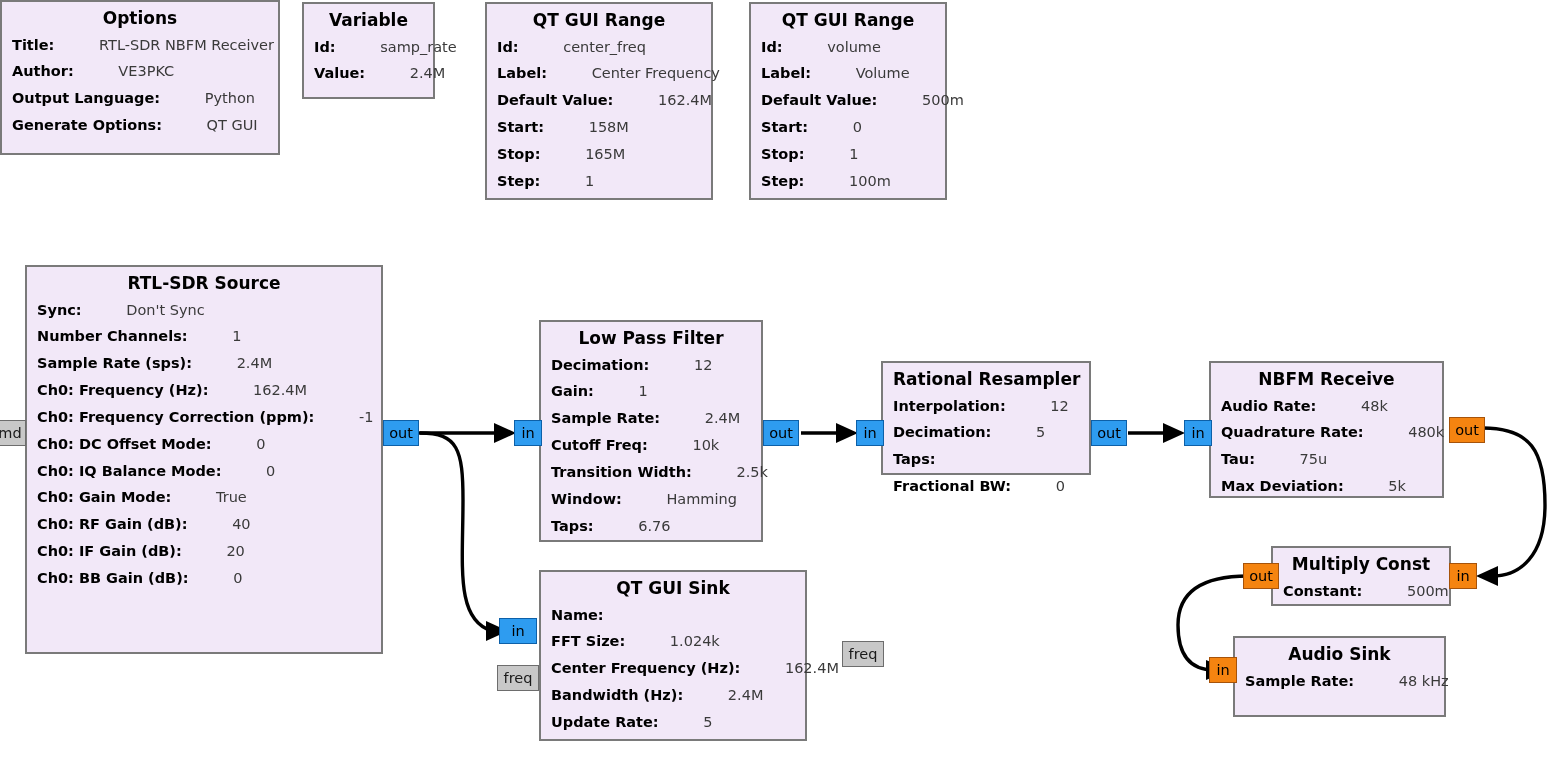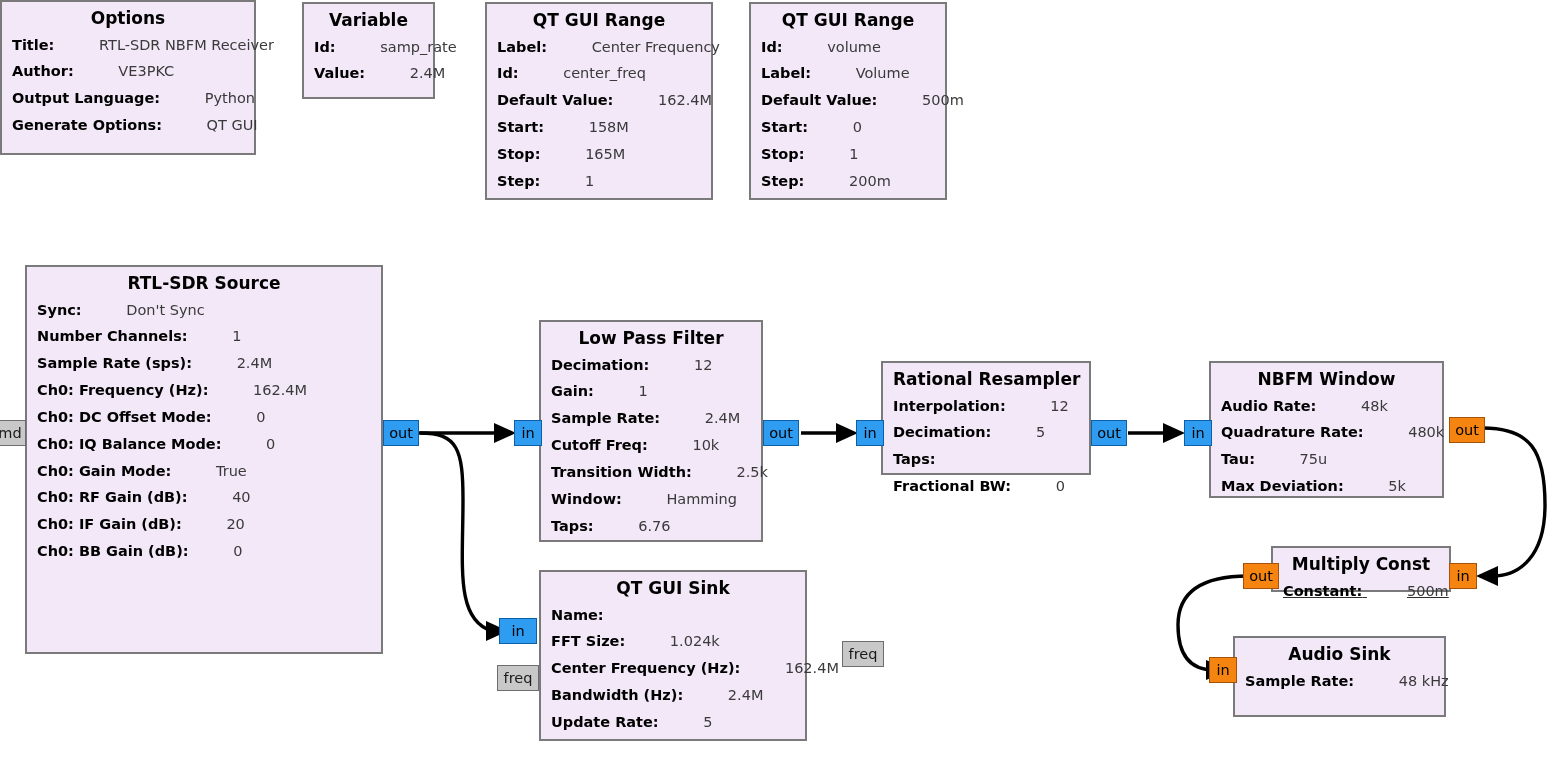--- a/index.html
+++ b/index.html
@@ -113,21 +113,21 @@
     <line x1="1128" y1="433" x2="1165" y2="433"></line>
     <polygon points="1163,423 1185,433 1163,443" fill="#000000" stroke="none"></polygon>
 
     <path d="M 1483 428 C 1530 428 1545 450 1545 505 C 1545 556 1520 576 1492 576"></path>
     <polygon points="1498,566 1476,576 1498,586" fill="#000000" stroke="none"></polygon>
 
     <path d="M 1248 576 C 1205 576 1178 590 1178 625 C 1178 655 1190 670 1214 670"></path>
     <polygon points="1206,660 1230,670 1206,680" fill="#000000" stroke="none"></polygon>
   </svg>
 
-  <div class="block" style="left:0px; top:0px; width:256px; height:155px;">
+  <div class="block" style="left:0px; top:0px; width:280px; height:155px;">
     <div class="block-title">Options</div>
     <div class="param">
       <span class="k">Title:</span>
       <span class="v">RTL-SDR NBFM Receiver</span>
     </div>
     <div class="param">
       <span class="k">Author:</span>
       <span class="v">VE3PKC</span>
     </div>
     <div class="param">
@@ -148,28 +148,28 @@
     </div>
     <div class="param">
       <span class="k">Value:</span>
       <span class="v">2.4M</span>
     </div>
   </div>
 
   <div class="block" style="left:485px; top:2px; width:228px; height:198px;">
     <div class="block-title">QT GUI Range</div>
     <div class="param">
+      <span class="k">Id:</span>
+      <span class="v">center_freq</span>
+    </div>
+    <div class="param">
       <span class="k">Label:</span>
       <span class="v">Center Frequency</span>
     </div>
     <div class="param">
-      <span class="k">Id:</span>
-      <span class="v">center_freq</span>
-    </div>
-    <div class="param">
       <span class="k">Default Value:</span>
       <span class="v">162.4M</span>
     </div>
     <div class="param">
       <span class="k">Start:</span>
       <span class="v">158M</span>
     </div>
     <div class="param">
       <span class="k">Stop:</span>
       <span class="v">165M</span>
@@ -197,21 +197,21 @@
     <div class="param">
       <span class="k">Start:</span>
       <span class="v">0</span>
     </div>
     <div class="param">
       <span class="k">Stop:</span>
       <span class="v">1</span>
     </div>
     <div class="param">
       <span class="k">Step:</span>
-      <span class="v">200m</span>
+      <span class="v">100m</span>
     </div>
   </div>
 
   <div class="block" style="left:25px; top:265px; width:358px; height:389px;">
     <div class="block-title">RTL-SDR Source</div>
     <div class="param">
       <span class="k">Sync:</span>
       <span class="v">Don't Sync</span>
     </div>
     <div class="param">
@@ -220,20 +220,24 @@
     </div>
     <div class="param">
       <span class="k">Sample Rate (sps):</span>
       <span class="v">2.4M</span>
     </div>
     <div class="param">
       <span class="k">Ch0: Frequency (Hz):</span>
       <span class="v">162.4M</span>
     </div>
     <div class="param">
+      <span class="k">Ch0: Frequency Correction (ppm):</span>
+      <span class="v">-1</span>
+    </div>
+    <div class="param">
       <span class="k">Ch0: DC Offset Mode:</span>
       <span class="v">0</span>
     </div>
     <div class="param">
       <span class="k">Ch0: IQ Balance Mode:</span>
       <span class="v">0</span>
     </div>
     <div class="param">
       <span class="k">Ch0: Gain Mode:</span>
       <span class="v">True</span>
@@ -318,21 +322,21 @@
     </div>
   </div>
   <div class="port stream-in" style="left:856px; top:420px; width:28px; height:26px;">
     <span>in</span>
   </div>
   <div class="port stream-out" style="left:1091px; top:420px; width:36px; height:26px;">
     <span>out</span>
   </div>
 
   <div class="block" style="left:1209px; top:361px; width:235px; height:137px;">
-    <div class="block-title">NBFM Window</div>
+    <div class="block-title">NBFM Receive</div>
     <div class="param">
       <span class="k">Audio Rate:</span>
       <span class="v">48k</span>
     </div>
     <div class="param">
       <span class="k">Quadrature Rate:</span>
       <span class="v">480k</span>
     </div>
     <div class="param">
       <span class="k">Tau:</span>
@@ -376,23 +380,23 @@
   <div class="port stream-in" style="left:499px; top:618px; width:38px; height:26px;">
     <span>in</span>
   </div>
   <div class="port msg" style="left:497px; top:665px; width:42px; height:26px;">
     <span>freq</span>
   </div>
   <div class="port msg" style="left:842px; top:641px; width:42px; height:26px;">
     <span>freq</span>
   </div>
 
-  <div class="block" style="left:1271px; top:546px; width:180px; height:46px;">
+  <div class="block" style="left:1271px; top:546px; width:180px; height:60px;">
     <div class="block-title">Multiply Const</div>
-    <div class="param" style="text-decoration:underline;">
+    <div class="param" style="">
       <span class="k">Constant:</span>
       <span class="v">500m</span>
     </div>
   </div>
   <div class="port audio-out" style="left:1243px; top:563px; width:36px; height:26px;">
     <span>out</span>
   </div>
   <div class="port audio-in" style="left:1449px; top:563px; width:28px; height:26px;">
     <span>in</span>
   </div>

